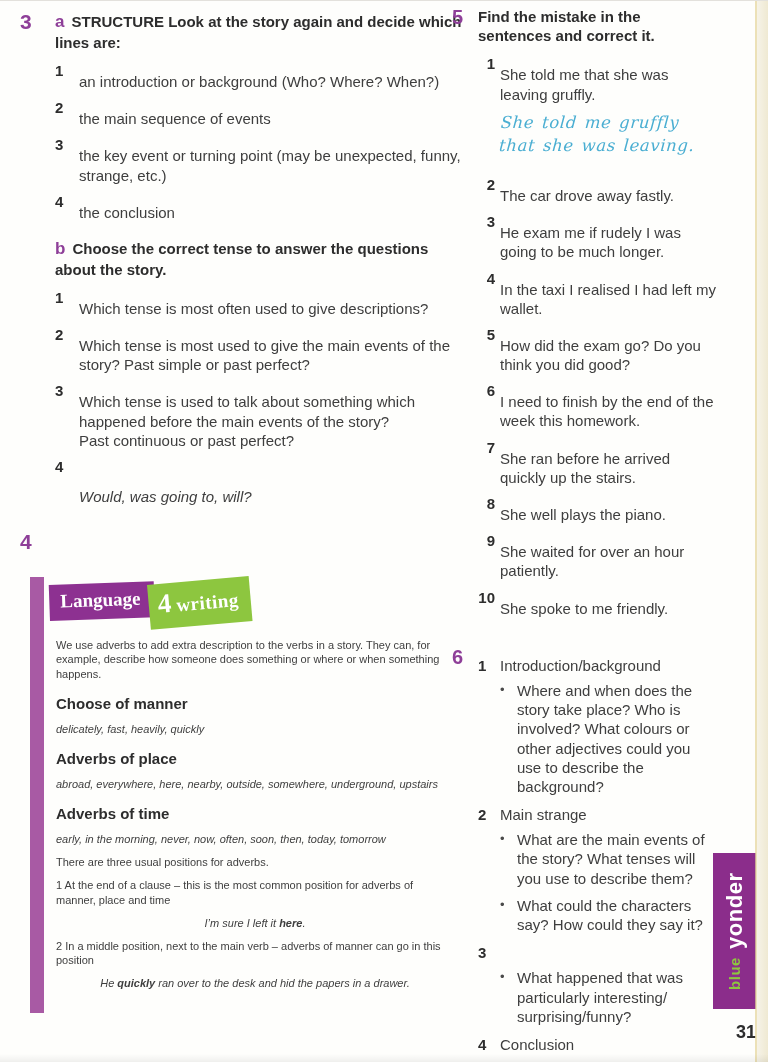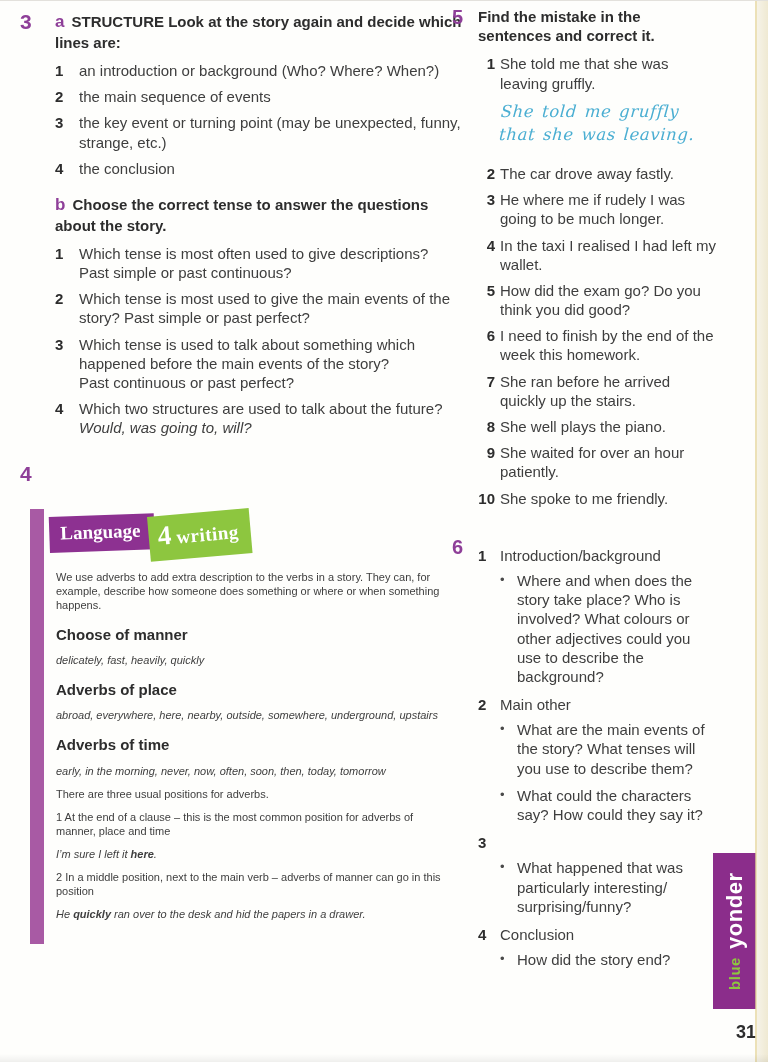--- a/index.html
+++ b/index.html
@@ -23,21 +23,21 @@
   .ex-num { flex:none; width:35px; font-weight:bold; font-size:21px; line-height:1.05; color:#8e3f98; }
   .col-right .ex-num { width:26px; font-size:20px; }
   .ex-body { flex:1; min-width:0; }
 
   .lead { font-weight:bold; color:#2d2d2d; margin:0 0 9px; }
   .ab { color:#8e3f98; font-weight:bold; font-size:17px; margin-right:7px; }
 
   .oitem { display:flex; margin:7px 0; }
   .oitem .n { flex:none; width:24px; font-weight:bold; color:#2d2d2d; }
   .col-right .oitem .n { width:22px; padding-right:5px; text-align:right; }
-  .oitem .t { flex:1; min-width:0; }
+  .oitem .t { flex:1; min-width:0;margin-top:11px; }
   .it { font-style:italic; }
 
   .b-head { margin-top:16px; }
 
   .ex4 { margin-top:18px; }
 
   
   .lbox { position:relative; margin-top:22px; margin-left:10px; padding:12px 8px 34px 26px; }
   .lbox-bar   { position:absolute; left:0; top:2px; width:14px; height:calc(100% - 22px); background:#a85aa4; }
   .lbox p { font-size:11px; }
@@ -52,21 +52,21 @@
     display:inline-block; background:#8dc63f; color:#fff;
     font-family:"Liberation Serif", serif; font-weight:bold;
     padding:3px 12px 7px 9px; margin-left:-8px; transform:rotate(-5deg);
     transform-origin:left top; vertical-align:-6px;
   }
   .logo-green .four { font-size:27px; margin-right:5px; }
   .logo-green .writing { font-size:19px; letter-spacing:.5px; }
 
   .bp { margin:9px 0; }
   .bh { font-weight:bold; color:#2d2d2d; margin:13px 0 3px; font-size:15px !important; }
-  .bex { font-style:italic; margin:9px 0; }
+  .bex { font-style:italic; margin:9px 0;text-align:center; }
   .bex b { font-weight:bold; }
 
   
   .hand {
     font-family:"DejaVu Serif", serif; font-style:italic;
     color:#4aaed2; font-size:16.5px; line-height:1.4;
     letter-spacing:.6px; word-spacing:2px;
     margin:7px 0 11px; transform:skewX(-4deg);
   }
 
@@ -115,33 +115,33 @@
           </div>
         <div class="oitem">
             <span class="n">4</span>
             <span class="t">the conclusion</span>
           </div>
 
         <p class="lead b-head"><span class="ab">b</span><span>Choose the correct tense to answer the questions about the story.</span></p>
 
         <div class="oitem">
             <span class="n">1</span>
-            <span class="t"><span>Which tense is most often used to give descriptions?</span><br><span>Past simple or past continuous?</span></span>
+            <span class="t"><span>Which tense is most often used to give descriptions?</span><br></span>
           </div>
         <div class="oitem">
             <span class="n">2</span>
             <span class="t">Which tense is most used to give the main events of the story? Past simple or past perfect?</span>
           </div>
         <div class="oitem">
             <span class="n">3</span>
             <span class="t"><span>Which tense is used to talk about something which happened before the main events of the story?</span><br><span>Past continuous or past perfect?</span></span>
           </div>
         <div class="oitem">
             <span class="n">4</span>
-            <span class="t"><span>Which two structures are used to talk about the future?</span><br><span class="it">Would, was going to, will?</span></span>
+            <span class="t"><br><span class="it">Would, was going to, will?</span></span>
           </div>
       </div>
     </section>
 
     <section class="ex ex4">
       <div class="ex-num">4</div>
     </section>
 
     <div class="lbox">
       <div class="lbox-bar"></div>
@@ -182,21 +182,21 @@
         <div class="oitem">
             <span class="n">1</span>
             <span class="t"><span>She told me that she was leaving gruffly.</span><div class="hand">She told me gruffly that she was leaving.</div></span>
           </div>
         <div class="oitem">
             <span class="n">2</span>
             <span class="t">The car drove away fastly.</span>
           </div>
         <div class="oitem">
             <span class="n">3</span>
-            <span class="t">He where me if rudely I was going to be much longer.</span>
+            <span class="t">He exam me if rudely I was going to be much longer.</span>
           </div>
         <div class="oitem">
             <span class="n">4</span>
             <span class="t">In the taxi I realised I had left my wallet.</span>
           </div>
         <div class="oitem">
             <span class="n">5</span>
             <span class="t">How did the exam go? Do you think you did good?</span>
           </div>
         <div class="oitem">
@@ -230,21 +230,21 @@
             <span class="n">1</span>
             <span class="t">Introduction/background</span>
           </div>
         <div class="bullet">
             <span class="dot">•</span>
             <span class="t">Where and when does the story take place? Who is involved? What colours or other adjectives could you use to describe the background?</span>
           </div>
 
         <div class="note-label">
             <span class="n">2</span>
-            <span class="t">Main other</span>
+            <span class="t">Main strange</span>
           </div>
         <div class="bullet">
             <span class="dot">•</span>
             <span class="t">What are the main events of the story? What tenses will you use to describe them?</span>
           </div>
         <div class="bullet">
             <span class="dot">•</span>
             <span class="t">What could the characters say? How could they say it?</span>
           </div>
 

